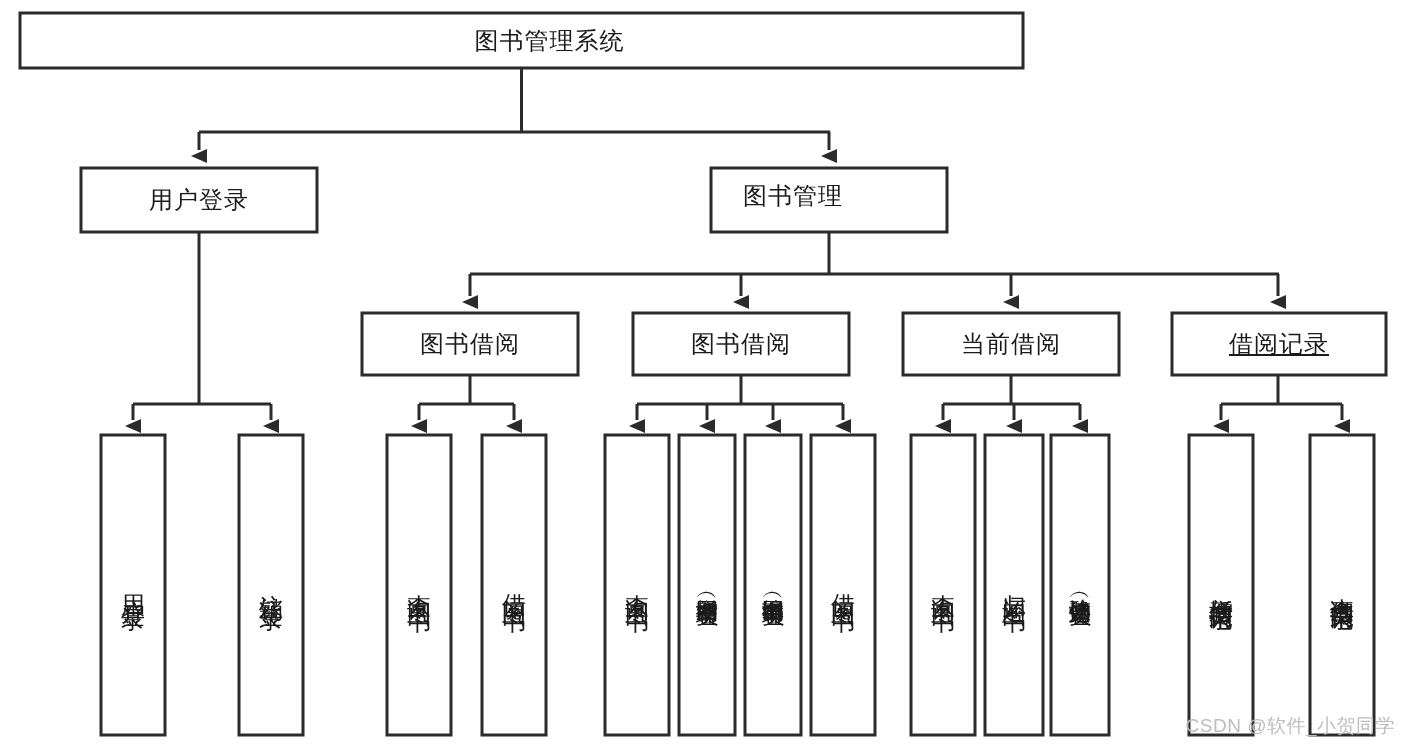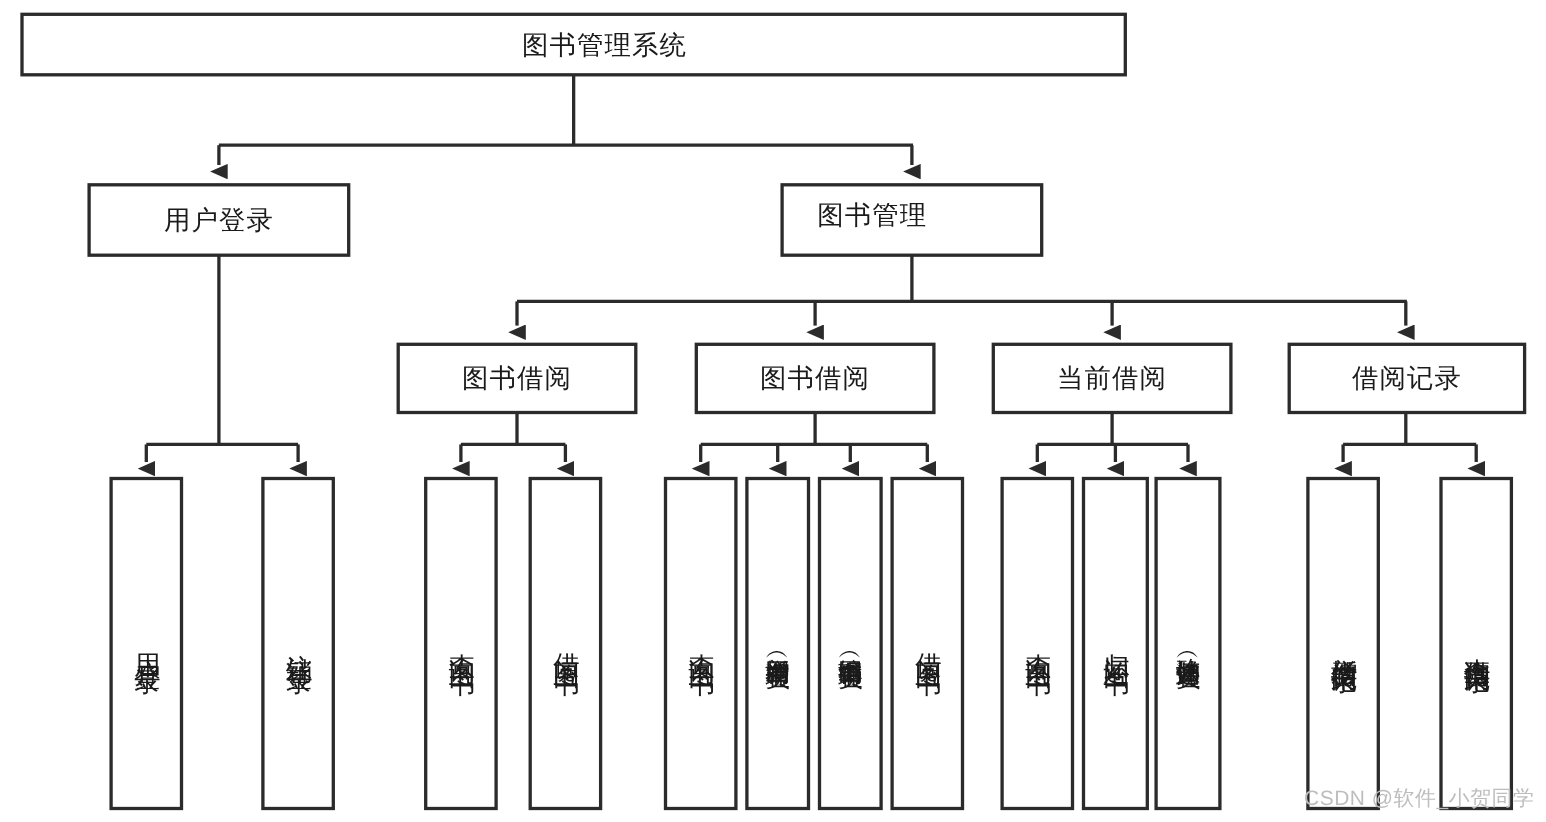--- a/index.html
+++ b/index.html
@@ -187,21 +187,21 @@
 
   <div class="horiz-label-wrap" style="left:362px; top:313px; width:216px; height:62px;">
     <span>图书借阅</span>
   </div>
   <div class="horiz-label-wrap" style="left:633px; top:313px; width:216px; height:62px;">
     <span>图书借阅</span>
   </div>
   <div class="horiz-label-wrap" style="left:903px; top:313px; width:216px; height:62px;text-align:right;">
     <span>当前借阅</span>
   </div>
-  <div class="horiz-label-wrap" style="left:1172px; top:313px; width:214px; height:62px;">
+  <div class="horiz-label-wrap" style="left:1172px; top:313px; width:214px; height:62px;text-decoration:underline;">
     <span>借阅记录</span>
   </div>
 
   <div class="vert-label-wrap" style="left:101px; top:435px; width:64px; height:300px;">
     <span>用户登录</span>
   </div>
   <div class="vert-label-wrap" style="left:239px; top:435px; width:64px; height:300px;">
     <span>注销登录</span>
   </div>
   <div class="vert-label-wrap" style="left:387px; top:435px; width:64px; height:300px;">

